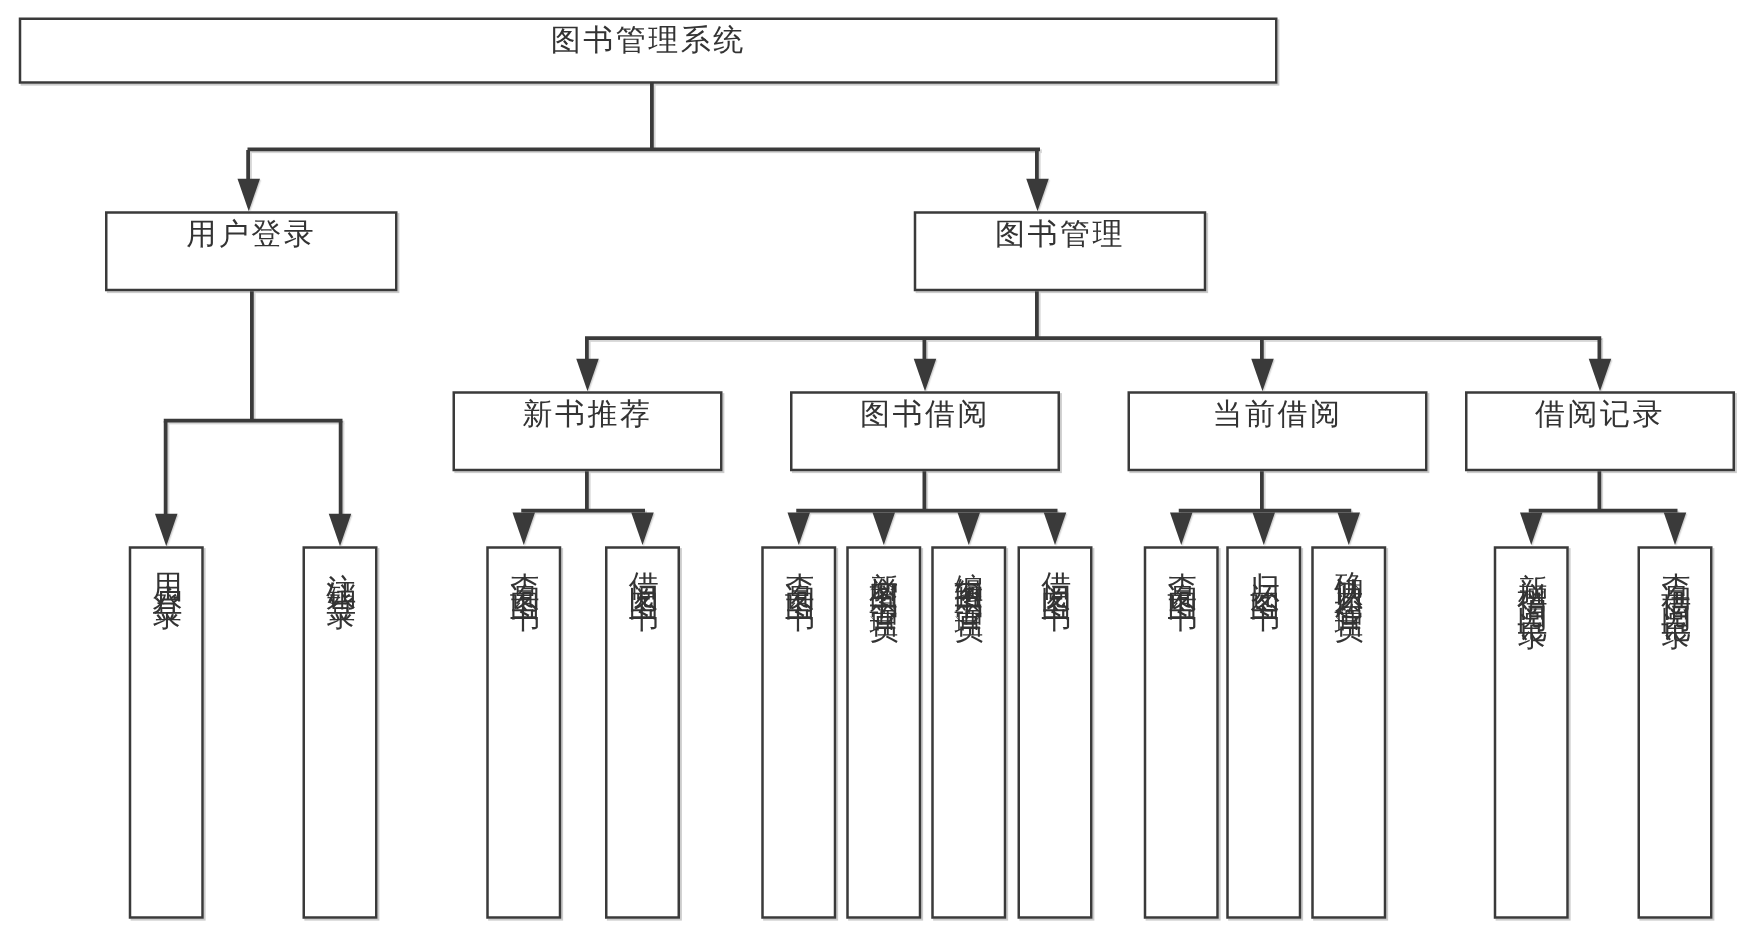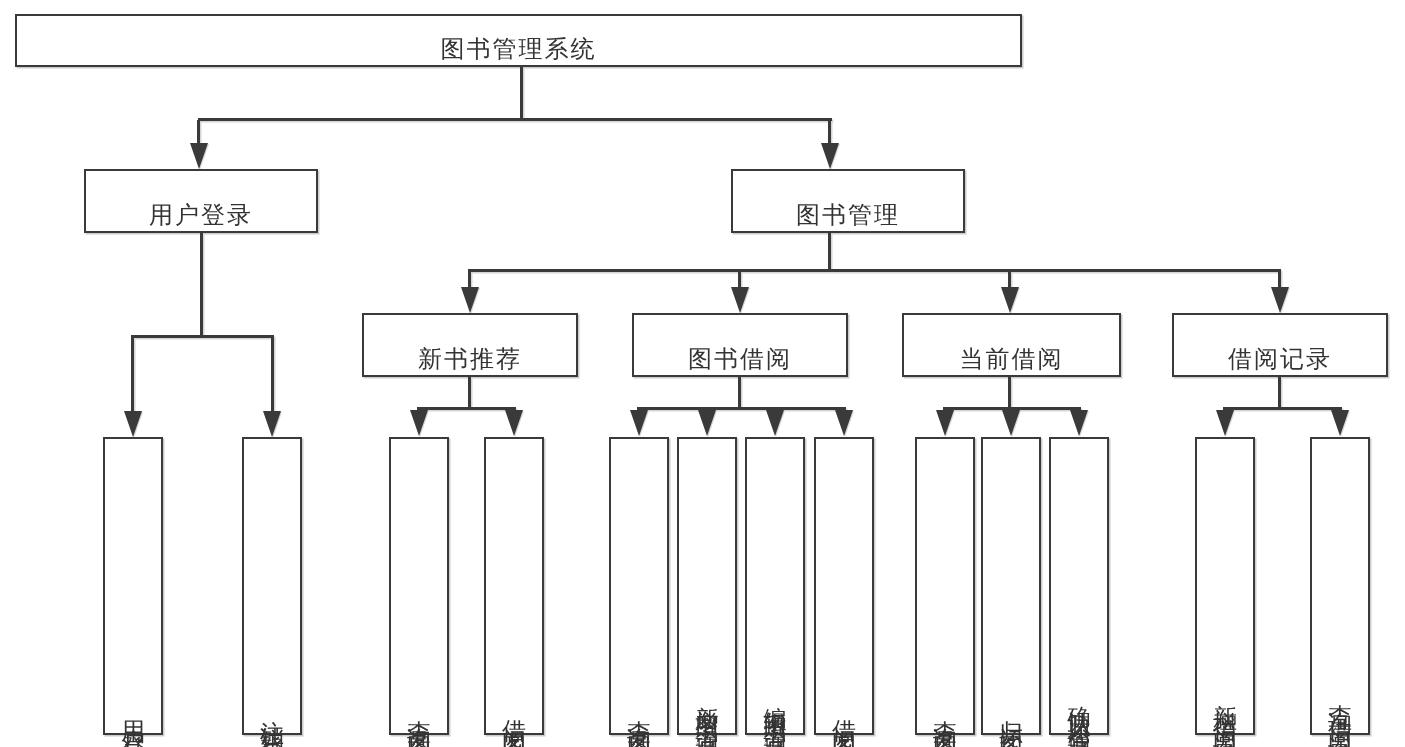--- a/index.html
+++ b/index.html
@@ -11,21 +11,21 @@
     color:#333333;
     overflow:hidden;
   }
   .node{
     position:absolute;
     box-sizing:border-box;
     background:#ffffff;
     border:2.5px solid #3a3a3a;
     box-shadow:1.5px 1.5px 0 #cccccc;
     display:flex;
-    align-items:flex-end;
+    align-items:flex-start;
     justify-content:center;
   }
   .node .lbl{
     font-size:24px;
     letter-spacing:2px;
     white-space:nowrap;
   }
   .node.v .lbl{
     writing-mode:vertical-rl;
     text-orientation:mixed;
@@ -103,21 +103,21 @@
   <div class="arrow" style="left:1001px;top:287px"></div>
   <div class="vline" style="left:1278px;top:271px;height:18px"></div>
   <div class="arrow" style="left:1271px;top:287px"></div>
 
   <div class="node" style="left:632px;top:313px;width:216px;height:64px">
     <span class="lbl">图书借阅</span>
   </div>
   <div class="node" style="left:362px;top:313px;width:216px;height:64px">
     <span class="lbl">新书推荐</span>
   </div>
-  <div class="node" style="left:902px;top:313px;width:219px;height:64px">
+  <div class="node" style="left:902px;top:313px;width:240px;height:64px">
     <span class="lbl">当前借阅</span>
   </div>
   <div class="node" style="left:1172px;top:313px;width:216px;height:64px">
     <span class="lbl">借阅记录</span>
   </div>
 
   <div class="vline" style="left:468px;top:377px;height:32px"></div>
   <div class="hline" style="left:417px;top:407px;width:99px"></div>
   <div class="arrow" style="left:410px;top:410px"></div>
   <div class="arrow" style="left:505px;top:410px"></div>

